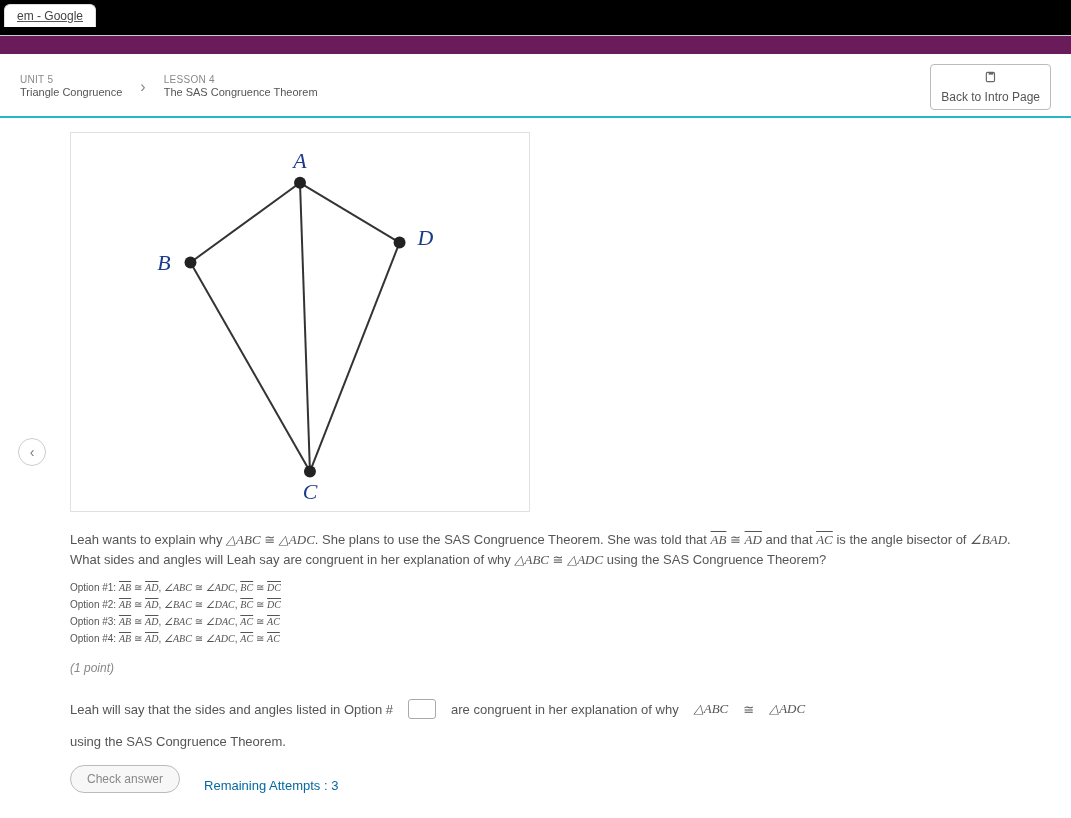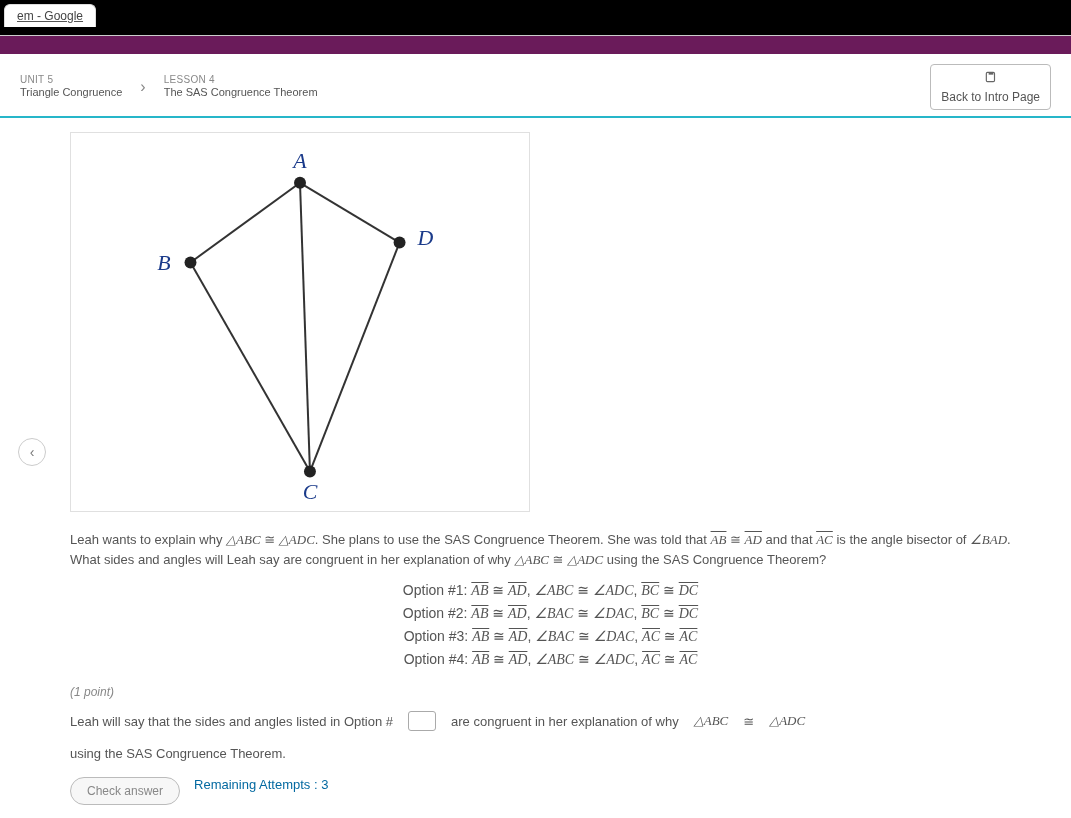--- a/index.html
+++ b/index.html
@@ -131,57 +131,56 @@
   .question p {
     font-size: 13px;
     color: #555;
     line-height: 1.5;
     margin-bottom: 10px;
   }
   .options {
     margin: 8px 0 14px 0;
   }
   .options .opt {
-    font-size: 14px;
+    font-size: 10px;
     color: #555;
     padding: 3px 0;
-    text-align: center;
   }
   .seg { text-decoration: overline; font-style: italic; font-family:'Times New Roman',serif; }
   .ang::before { content: "∠"; }
   .tri::before { content: "△"; }
   .congr::before { content: " ≅ "; }
   .mathit { font-style: italic; font-family:'Times New Roman',serif; }
   .points-label {
     font-size: 12px;
     color: #888;
     font-style: italic;
-    margin-bottom: 12px;
+    margin-bottom: 24px;
   }
   .answer-line {
     font-size: 13px;
     color: #555;
     display: flex;
     align-items: center;
     flex-wrap: wrap;
     gap: 15px;
     margin-bottom: 16px;
   }
   .answer-input {
     width: 28px;
     height: 20px;
     border: 1px solid #aaa;
     border-radius: 3px;
     text-align: center;
     font-size: 13px;
   }
   .footer-row {
     display: flex;
-    align-items: flex-start;
-    gap: 14px;
+    align-items: flex-end;
+    gap: 24px;
   }
   .check-btn {
     border: 1px solid #bbb;
     border-radius: 16px;
     padding: 6px 16px;
     background: #f7f7f7;
     color: #888;
     font-size: 12px;
     cursor: pointer;
   }

